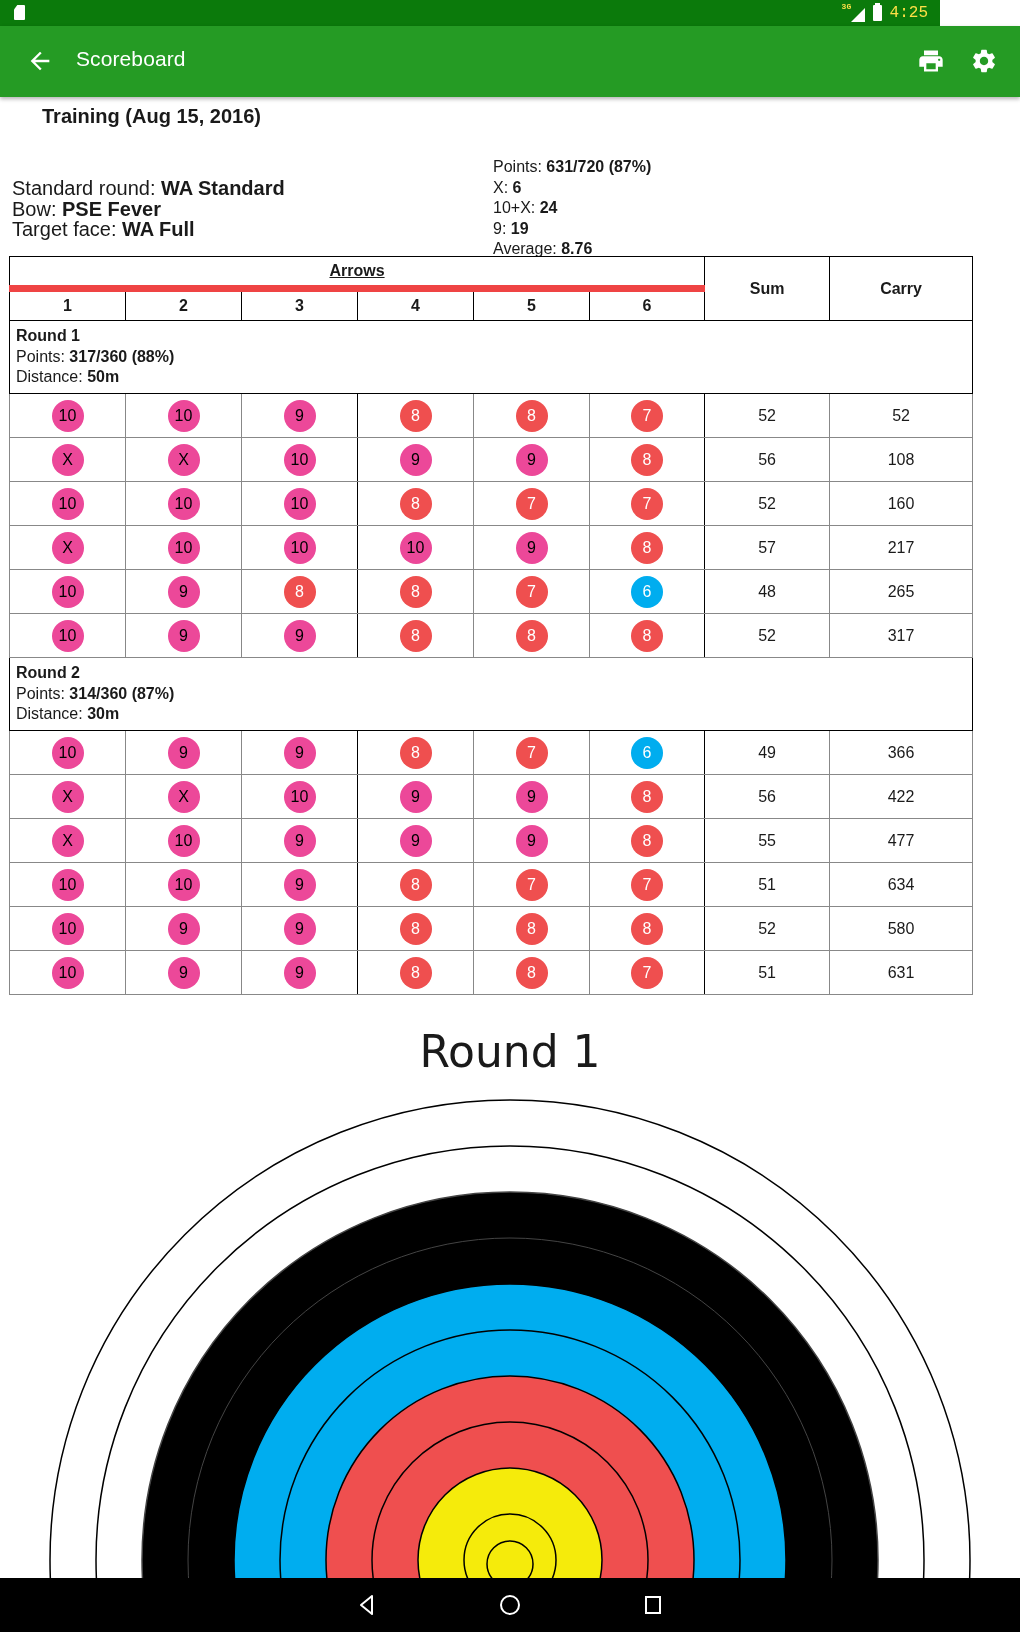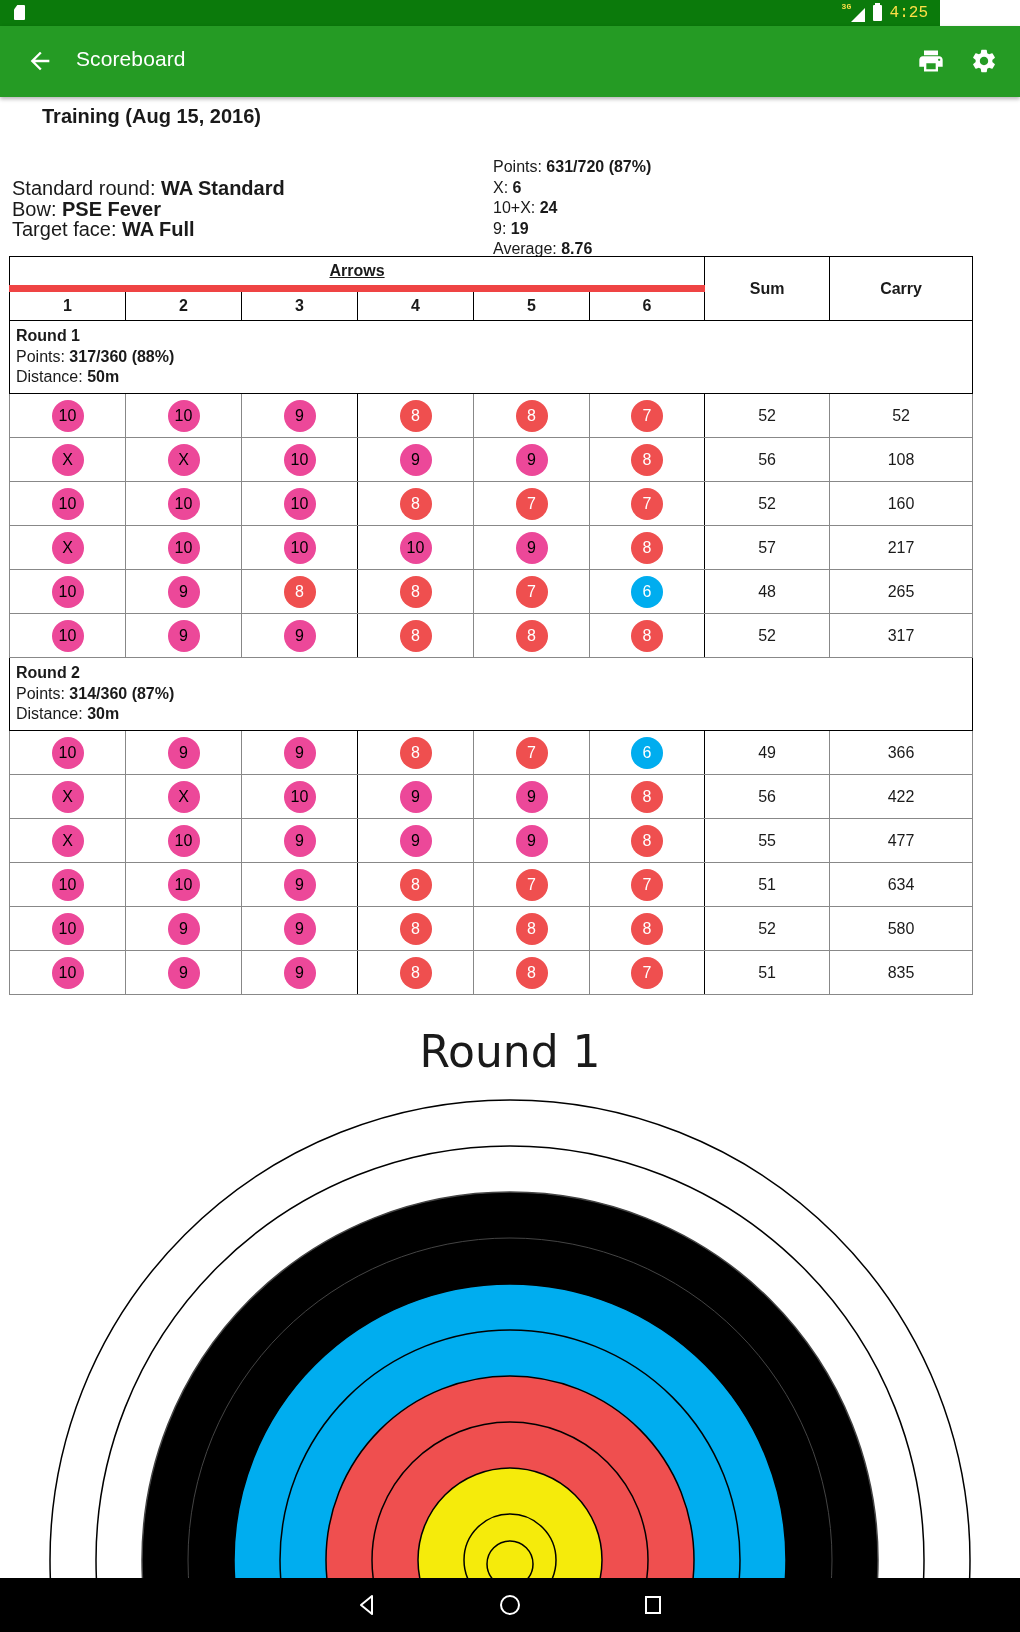--- a/index.html
+++ b/index.html
@@ -248,21 +248,21 @@
         <td>580</td>
       </tr>
       <tr class="end">
         <td class=""><span class="dot y">10</span></td>
         <td class=""><span class="dot y">9</span></td>
         <td class="c3"><span class="dot y">9</span></td>
         <td class=""><span class="dot r">8</span></td>
         <td class=""><span class="dot r">8</span></td>
         <td class="c6"><span class="dot r">7</span></td>
         <td>51</td>
-        <td>835</td>
+        <td>631</td>
       </tr>
     </tbody>
 </table>
 
 <div class="chart-title">Round 1</div>
 <div class="target">
   <svg id="target-svg" width="1020" height="488" viewBox="0 1090 1020 488">
       <circle cx="510" cy="1560" r="460" fill="#ffffff" stroke="#000" stroke-width="1.5"></circle>
       <circle cx="510" cy="1560" r="414" fill="#ffffff" stroke="#000" stroke-width="1.5"></circle>
       <circle cx="510" cy="1560" r="368" fill="#000000" stroke="#444" stroke-width="1.5"></circle>

